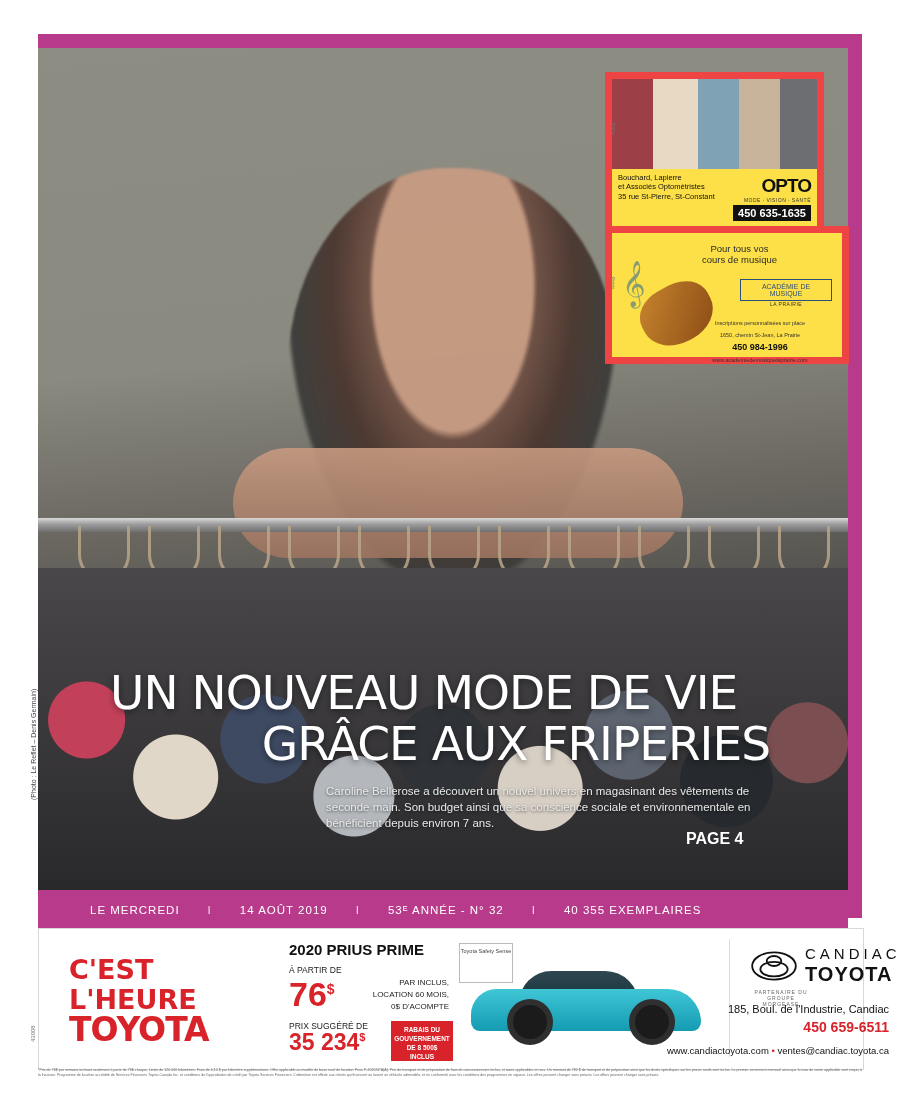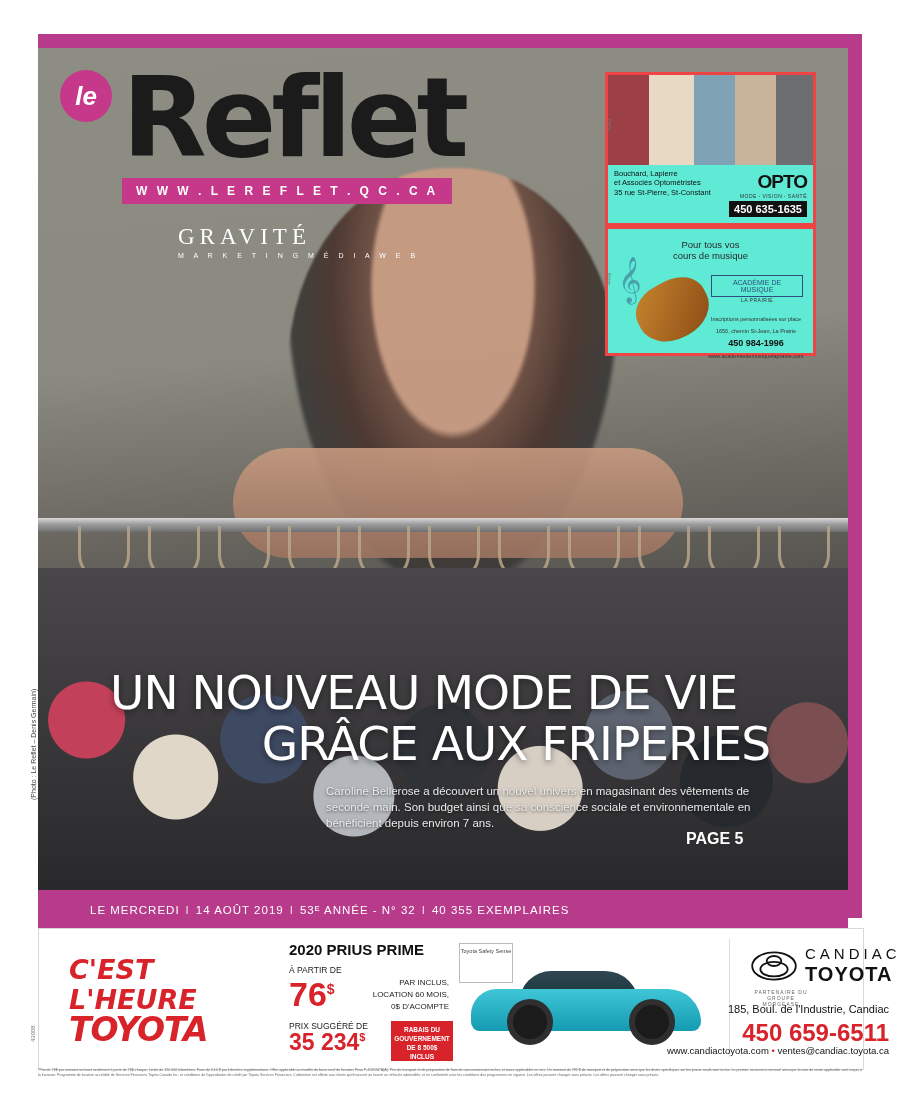--- a/index.html
+++ b/index.html
@@ -45,30 +45,30 @@
            font-weight:bold;font-size:26px;line-height:52px;text-align:center;vertical-align:top;font-style:italic;}
   .logo-word{display:inline-block;font-size:110px;line-height:96px;font-weight:bold;color:#1b1b1b;
              letter-spacing:-5px;margin-left:10px;font-family:"DejaVu Sans",sans-serif;}
   .url-bar{margin-top:12px;margin-left:62px;display:inline-block;background:#c5388a;color:#fff;
            font-size:12px;letter-spacing:3px;padding:6px 14px;font-weight:bold;}
   .gravite{margin-top:20px;margin-left:118px;color:#ffffff;}
   .gravite .g1{font-size:23px;letter-spacing:5px;font-family:"Liberation Serif",serif;}
   .gravite .g2{font-size:7px;letter-spacing:4px;margin-top:2px;}
 
   
-  .ad{position:absolute;background:#5eead4;border:3px solid #ef4444;}
+  .ad{position:absolute;background:#fde047;border:7px solid #ef4444;}
   .ad-opto{left:605px;top:72px;width:205px;height:148px;}
   .ad-opto .pic{height:90px;background:linear-gradient(90deg,#9c3f46 0 20%,#e7d9c4 20% 42%,#7fa3b5 42% 62%,#c8b49a 62% 82%,#6d6e72 82% 100%);}
   .ad-opto .txt{padding:4px 6px;font-size:7.5px;color:#111;line-height:1.25;}
   .opto-logo{position:absolute;right:6px;top:96px;width:92px;text-align:right;}
   .opto-word{font-size:19px;font-weight:bold;letter-spacing:-1px;color:#111;}
   .opto-sub{font-size:5px;letter-spacing:.5px;color:#333;}
   .opto-phone{background:#111;color:#fff;font-size:11px;font-weight:bold;padding:2px 5px;display:inline-block;margin-top:2px;}
 
-  .ad-musique{left:605px;top:226px;width:205px;height:124px;}
+  .ad-musique{left:605px;top:226px;width:205px;height:124px;padding-left:25px;}
   .mus-title{font-size:9.5px;color:#2a2a2a;text-align:center;padding-top:10px;}
   .mus-note{position:absolute;left:10px;top:28px;font-size:40px;color:#3d6f8e;opacity:.6;}
   .violin{position:absolute;left:28px;top:52px;width:74px;height:58px;border-radius:42% 42% 48% 48%;
           background:linear-gradient(135deg,#c8862f,#8a4a14);transform:rotate(-28deg);}
   .mus-logo{position:absolute;right:10px;top:46px;width:92px;text-align:center;}
   .mus-badge{display:inline-block;border:1px solid #2c4f7c;padding:3px 6px;font-size:7px;color:#2c4f7c;}
   .mus-small{font-size:5.5px;color:#333;line-height:1.35;text-align:center;margin-top:5px;}
   .mus-tel{font-size:9px;font-weight:bold;color:#111;text-align:center;margin-top:2px;}
   .ad-code{position:absolute;font-size:5.5px;color:#777;transform:rotate(-90deg);transform-origin:left top;}
 
@@ -76,28 +76,28 @@
   .headline{position:absolute;left:110px;top:668px;width:660px;color:#fff;font-weight:normal;
             font-family:"DejaVu Sans",sans-serif;letter-spacing:-1px;text-shadow:0 2px 6px rgba(0,0,0,.45);}
   .headline .l1{font-size:47px;line-height:50px;}
   .headline .l2{font-size:47px;line-height:52px;text-align:right;}
   .deck{position:absolute;left:326px;top:783px;width:440px;color:#e9e9e9;font-size:11.5px;line-height:16px;
         text-shadow:0 1px 3px rgba(0,0,0,.6);}
   .pageref{position:absolute;left:686px;top:830px;color:#fff;font-size:16px;font-weight:bold;}
 
   
   .folio{position:absolute;left:38px;top:890px;width:810px;height:40px;background:#b83a8b;color:#fff;
-         font-size:11.5px;letter-spacing:1px;display:flex;align-items:center;gap:6px;padding-left:52px;box-sizing:border-box;}
+         font-size:11.5px;letter-spacing:1px;display:flex;align-items:center;gap:28px;padding-left:52px;box-sizing:border-box;}
   .folio .sep{opacity:.8;}
   .photocredit{position:absolute;left:30px;top:800px;font-size:7px;color:#444;transform:rotate(-90deg);
                transform-origin:left top;white-space:nowrap;}
 
   
   .toyota{position:absolute;left:38px;top:928px;width:824px;height:140px;background:#fff;border:1px solid #d8d8d8;}
-  .ty-slogan{position:absolute;left:30px;top:26px;width:220px;color:#d8232a;font-weight:bold;font-style:italic;
+  .ty-slogan{position:absolute;left:30px;top:26px;width:220px;color:#d8232a;font-weight:bold;
              font-family:"DejaVu Sans",sans-serif;line-height:30px;}
   .ty-slogan .s1{font-size:27px;}
   .ty-slogan .s2{font-size:33px;letter-spacing:-1px;}
   .ty-model{position:absolute;left:250px;top:12px;font-size:15px;font-weight:bold;color:#111;}
   .ty-apd{position:absolute;left:250px;top:36px;font-size:8.5px;color:#222;}
   .ty-price{position:absolute;left:250px;top:46px;font-size:34px;font-weight:bold;color:#d8232a;}
   .ty-price sup{font-size:14px;}
   .ty-terms{position:absolute;left:330px;top:48px;font-size:8px;color:#222;line-height:12px;text-align:right;width:80px;}
   .ty-sugg{position:absolute;left:250px;top:92px;font-size:8.5px;color:#222;}
   .ty-sugg-val{position:absolute;left:250px;top:100px;font-size:23px;font-weight:bold;color:#d8232a;}
@@ -110,21 +110,21 @@
             background:linear-gradient(180deg,#3fc6d6,#159bb2);}
   .car-roof{position:absolute;left:48px;top:4px;width:120px;height:34px;border-radius:38px 40px 0 0;
             background:linear-gradient(180deg,#2e4750,#17323c);}
   .wheel{position:absolute;bottom:2px;width:34px;height:34px;border-radius:50%;background:#1b1b1b;border:6px solid #2f2f2f;}
   .ty-divider{position:absolute;left:690px;top:10px;width:1px;height:118px;background:#ddd;}
   .ty-logo{position:absolute;left:712px;top:22px;width:46px;height:30px;}
   .ty-name{position:absolute;left:766px;top:16px;font-size:15px;letter-spacing:4px;color:#111;}
   .ty-name2{position:absolute;left:766px;top:34px;font-size:20px;font-weight:bold;letter-spacing:1px;color:#111;}
   .ty-partner{position:absolute;left:712px;top:60px;font-size:5px;color:#666;letter-spacing:1px;text-align:center;width:60px;}
   .ty-addr{position:absolute;left:640px;top:74px;width:210px;text-align:right;font-size:11px;color:#111;}
-  .ty-tel{position:absolute;left:640px;top:90px;width:210px;text-align:right;font-size:24px;font-weight:bold;color:#d8232a;}
+  .ty-tel{position:absolute;left:640px;top:90px;width:210px;text-align:right;font-size:14px;font-weight:bold;color:#d8232a;}
   .ty-web{position:absolute;left:600px;top:116px;width:250px;text-align:right;font-size:9.5px;color:#111;}
   .ty-web .dot{color:#d8232a;}
   .ty-fine{position:absolute;left:38px;top:1068px;width:824px;font-size:3.6px;color:#666;line-height:5px;text-align:justify;}
   .ty-code{position:absolute;left:30px;top:1042px;font-size:6px;color:#777;transform:rotate(-90deg);transform-origin:left top;}
 </style>
 </head>
 <body>
 
 <div class="page">
 
@@ -142,28 +142,20 @@
         <div class="hanger" style="left:390px"></div>
       <div class="hanger" style="left:460px"></div>
         <div class="hanger" style="left:530px"></div>
       <div class="hanger" style="left:600px"></div>
         <div class="hanger" style="left:670px"></div>
       <div class="hanger" style="left:740px"></div>
     </div>
     <div class="clothes"></div>
   </div>
 
-  <div class="masthead">
-    <span class="logo-le">le</span><span class="logo-word">Reflet</span>
-    <div><span class="url-bar">W W W . L E R E F L E T . Q C . C A</span></div>
-    <div class="gravite">
-      <div class="g1">GRAVITÉ</div>
-      <div class="g2">M A R K E T I N G   M É D I A   W E B</div>
-    </div>
-  </div>
 
   <div class="ad ad-opto">
     <div class="pic"></div>
     <div class="txt">
       <div>Bouchard, Lapierre</div>
       <div>et Associés Optométristes</div>
       <div>35 rue St-Pierre, St-Constant</div>
     </div>
     <div class="opto-logo">
       <div class="opto-word">OPTO</div>
@@ -189,21 +181,21 @@
       <div class="mus-small">www.academiedemusiquelaprairie.com</div>
     </div>
     <div class="ad-code" style="left:-2px;top:56px">4448</div>
   </div>
 
   <div class="headline">
     <div class="l1">UN NOUVEAU MODE DE VIE</div>
     <div class="l2">GRÂCE AUX FRIPERIES</div>
   </div>
   <div class="deck">Caroline Bellerose a découvert un nouvel univers en magasinant des vêtements de seconde main. Son budget ainsi que sa conscience sociale et environnementale en bénéficient depuis environ 7 ans.</div>
-  <div class="pageref">PAGE 5</div>
+  <div class="pageref">PAGE 4</div>
   <div class="photocredit">(Photo : Le Reflet – Denis Germain)</div>
 
   <div class="folio">
     <span>LE MERCREDI</span>
     <span class="sep">I</span>
     <span>14 AOÛT 2019</span>
     <span class="sep">I</span>
     <span>53ᴱ ANNÉE - N° 32</span>
     <span class="sep">I</span>
     <span>40 355 EXEMPLAIRES</span>

